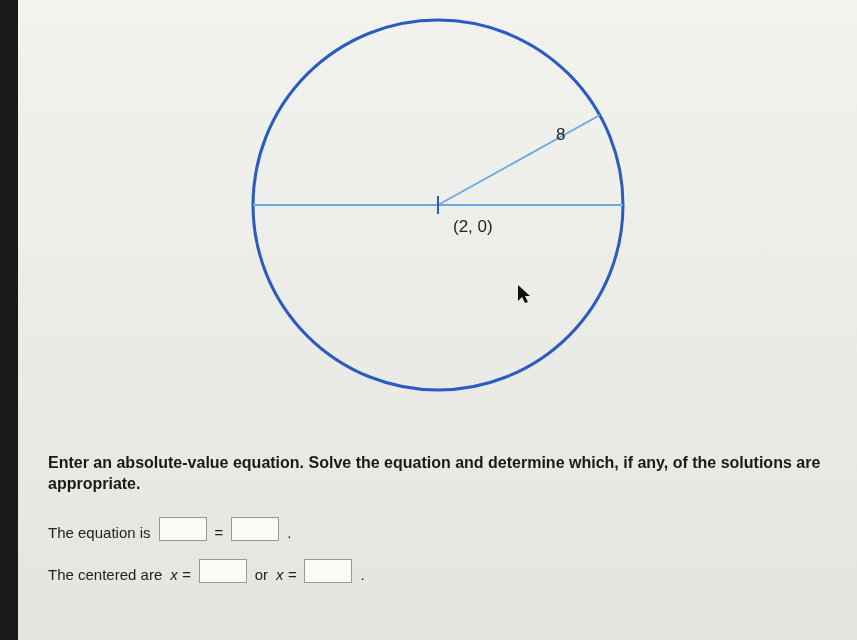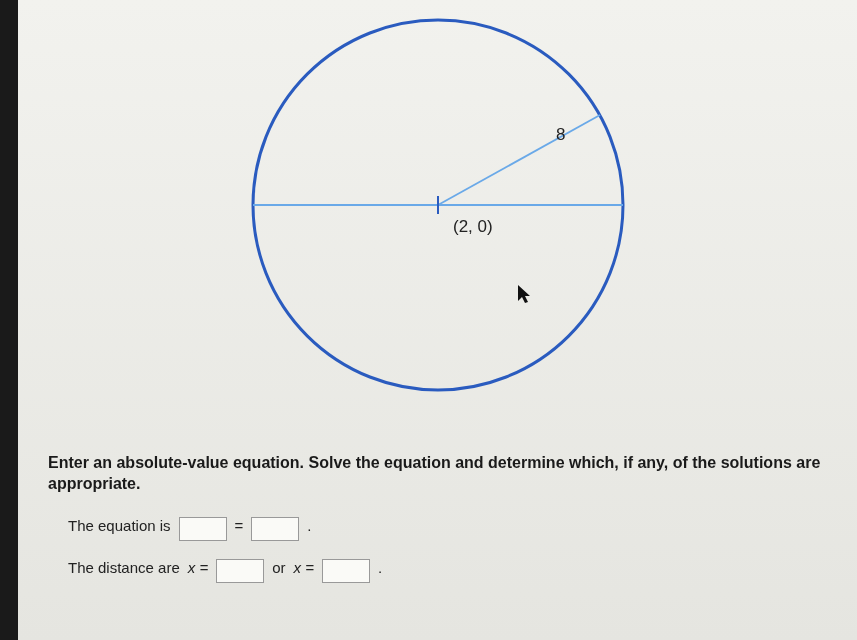--- a/index.html
+++ b/index.html
@@ -35,26 +35,25 @@
     .circle-svg { display: block; }
     .problem-text {
       font-size: 16px;
       line-height: 1.35;
       color: #1a1a1a;
       font-weight: bold;
       margin-bottom: 22px;
     }
     .answer-row {
       display: flex;
-      align-items: flex-start;
+      align-items: flex-end;
       gap: 8px;
       margin-bottom: 18px;
       font-size: 15px;
       color: #222;
-      margin-left: 20px;
     }
     .answer-row .label { white-space: nowrap; }
     .input-box {
       display: inline-block;
       width: 50px;
       height: 24px;
       border: 1px solid #999;
       background: #fafaf7;
       padding: 2px 4px;
       font-size: 14px;
@@ -100,21 +99,21 @@
 
   <div class="answer-row">
     <span class="label">The equation is</span>
     <input class="input-box small" type="text" style="">
     <span class="equals">=</span>
     <input class="input-box small" type="text" style="">
     <span class="punct">.</span>
   </div>
 
   <div class="answer-row">
-    <span class="label">The distance are</span>
+    <span class="label">The centered are</span>
     <span class="mathit">x =</span>
     <input class="input-box small" type="text" style="">
     <span>or</span>
     <span class="mathit">x =</span>
     <input class="input-box small" type="text" style="">
     <span class="punct">.</span>
   </div>
 
 </div>
 

